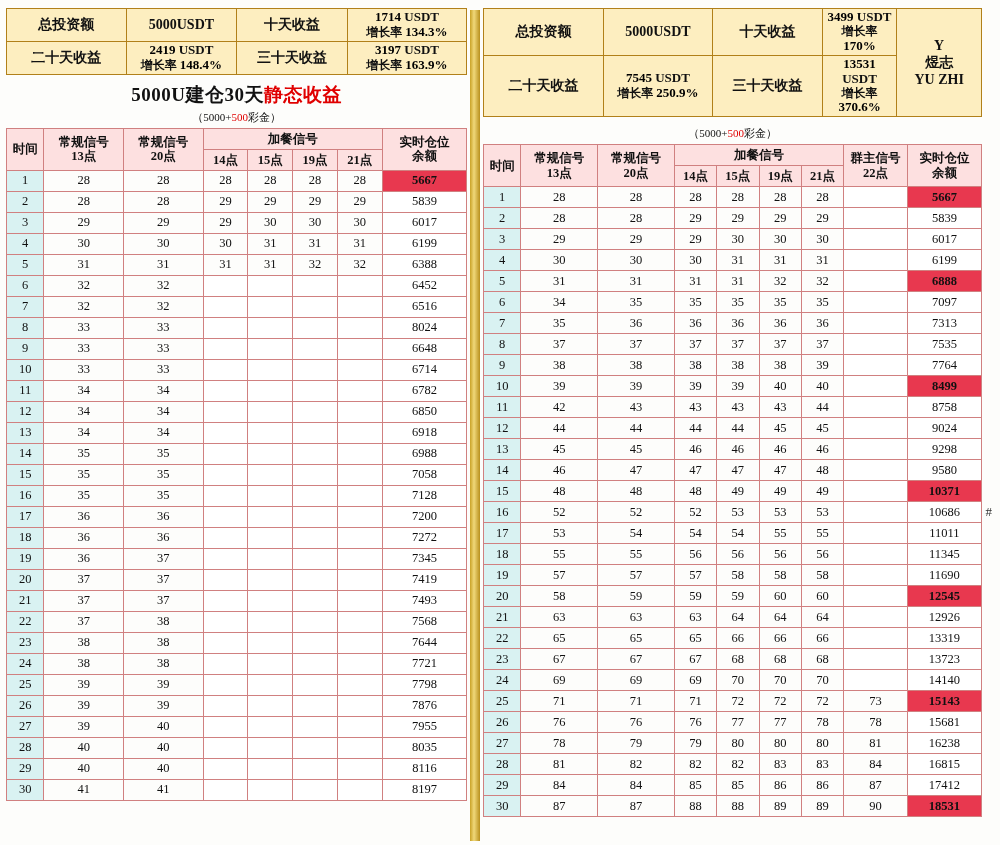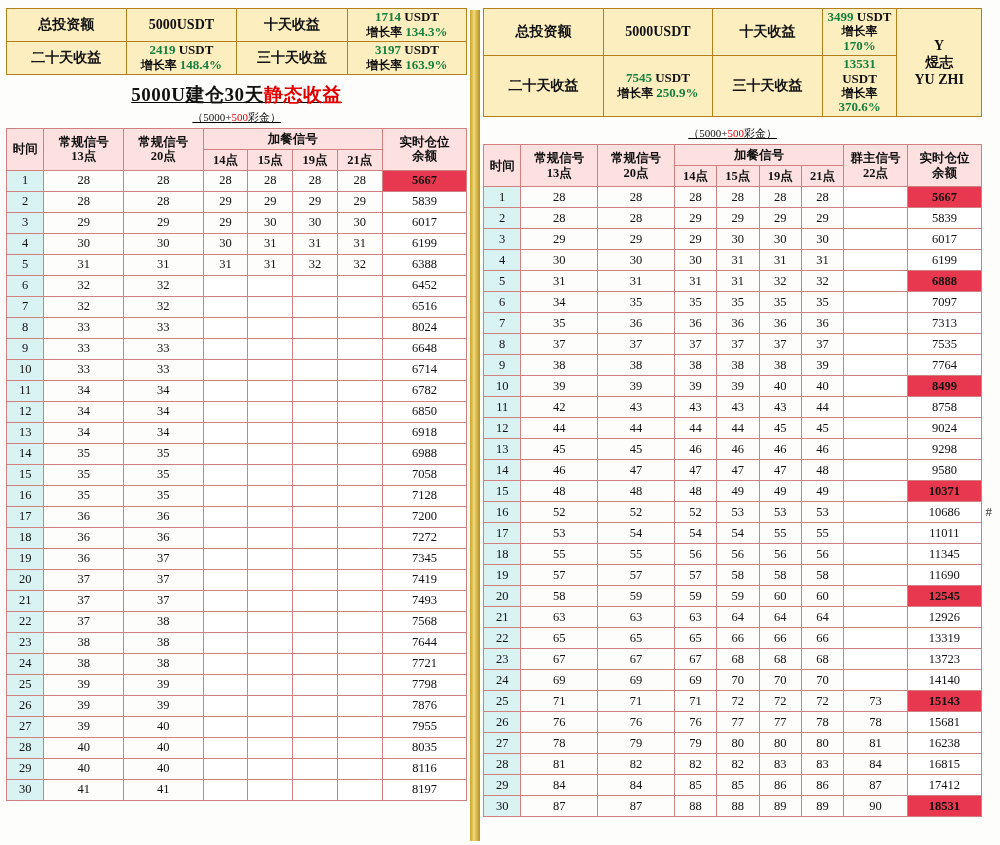--- a/index.html
+++ b/index.html
@@ -36,30 +36,29 @@
     text-align: center;
     height: 32px;
     font-size: 14px;
     font-weight: bold;
     color: #111;
     padding: 1px 2px;
   }
   .sum-label { font-size: 14.5px; }
   .sum-val { font-size: 14.5px; }
   .two-line { line-height: 1.15; }
-  .red { color: #15803d; }
+  .red { color: #000000; }
   .usdt-line { font-size: 13px; }
   .rate-line { font-size: 12px; }
   .rate-line .red { font-size: 13px; }
 
   
   .title-block {
     text-align: center;
     padding: 7px 0 3px 0;
-    text-decoration: underline;
   }
   .title-main {
     font-size: 19px;
     font-weight: bold;
     color: #111;
     letter-spacing: 0.5px;
   }
   .title-main .accent { color: #e00000; }
   .title-sub {
     font-size: 11px;

